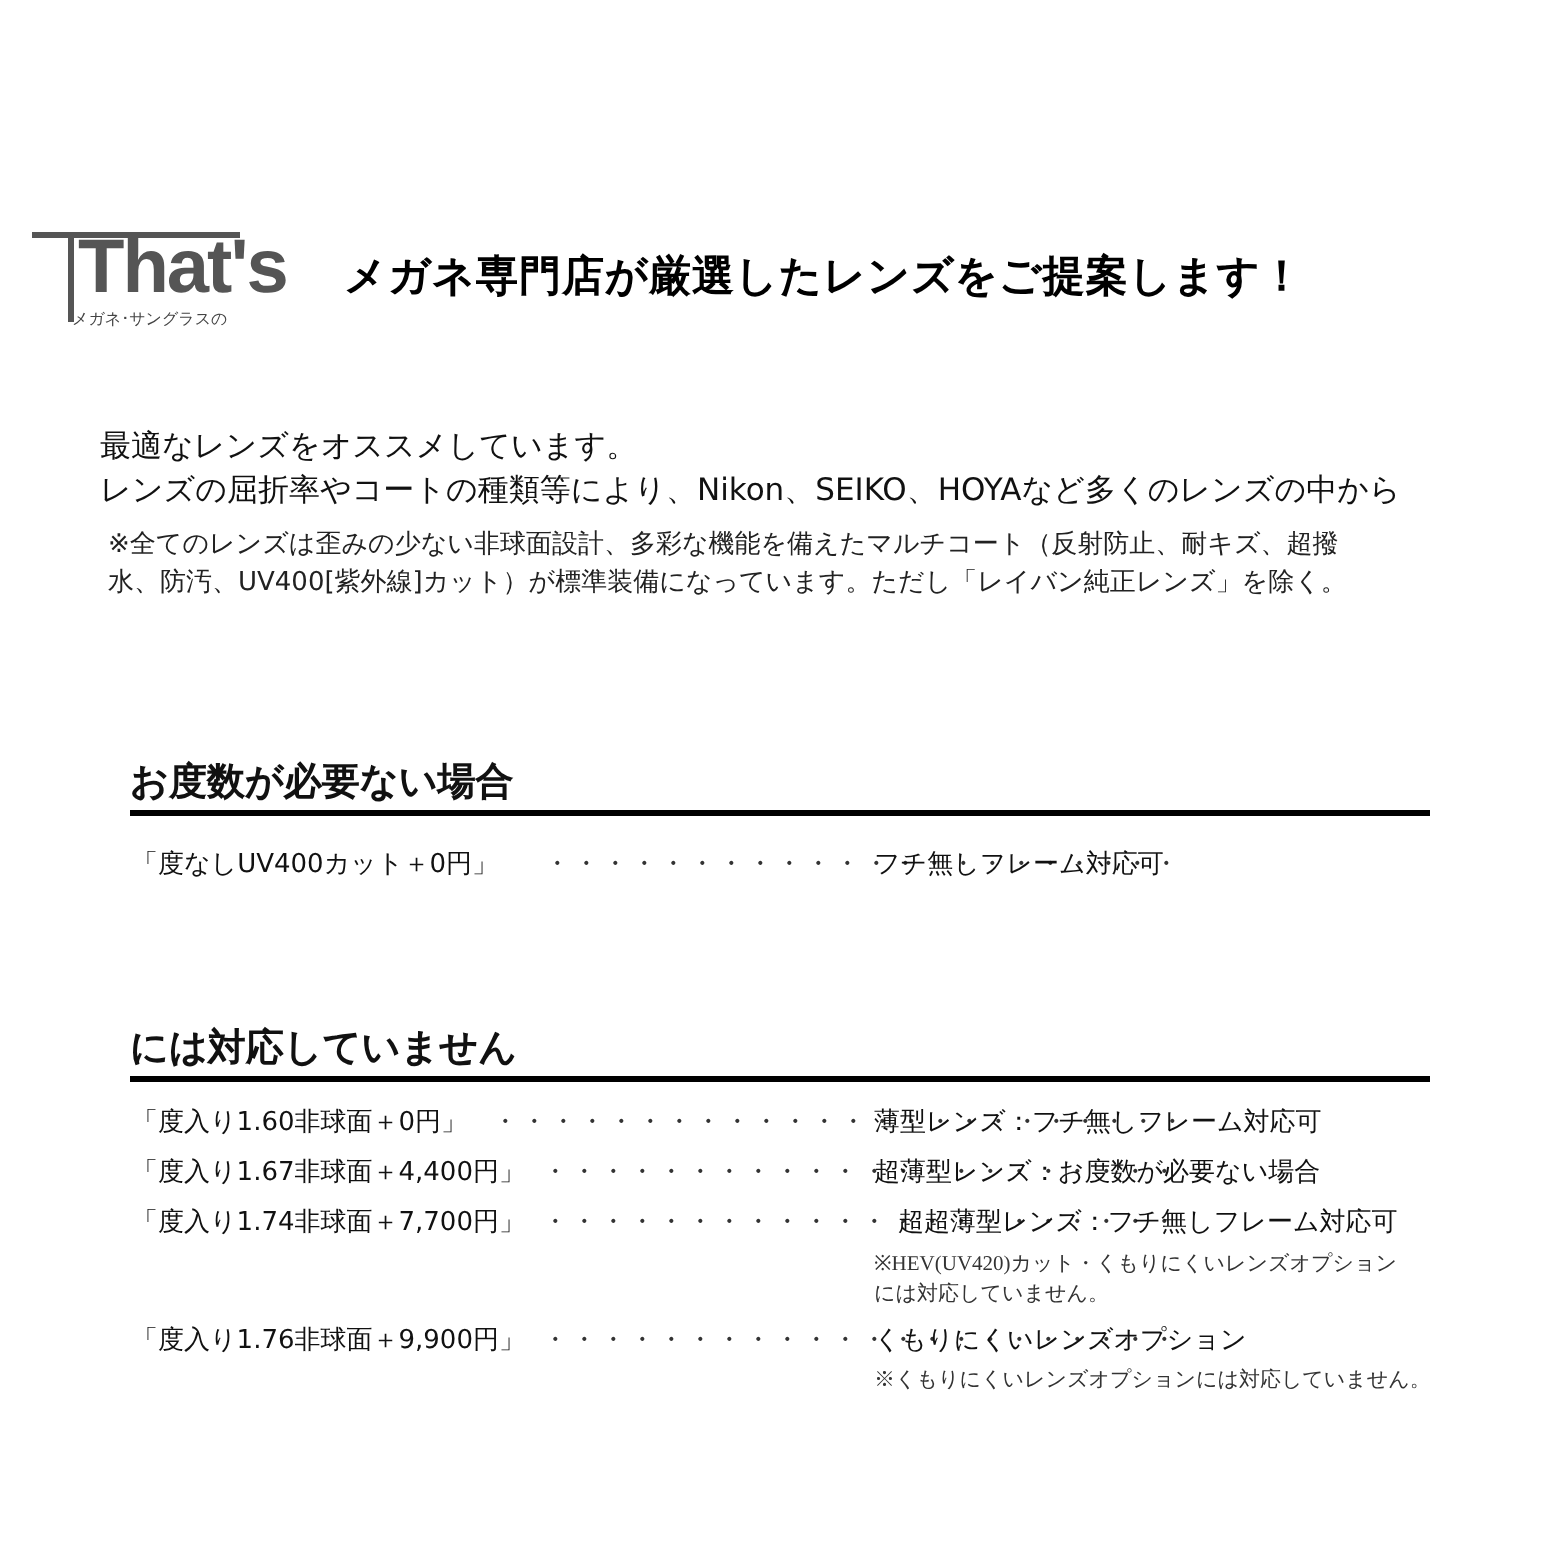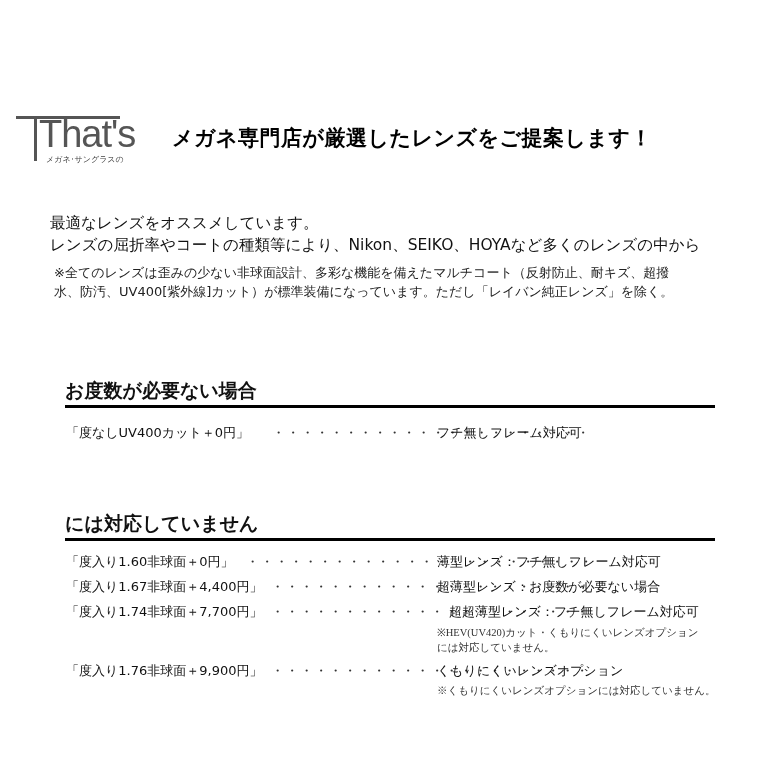--- a/index.html
+++ b/index.html
@@ -2,22 +2,22 @@
 <html><head>
   <meta charset="utf-8">
   <style>
     * { margin: 0; padding: 0; box-sizing: border-box; }
     html, body { width: 780px; height: 780px; background: #ffffff; overflow: hidden; }
     body { position: relative; font-family: "DejaVu Sans", "Liberation Sans", sans-serif; color: #111; }
 
     .logo { position: absolute; left: 14px; top: 112px; width: 108px; height: 52px; }
     .logo-bar { position: absolute; left: 2px; top: 4px; width: 104px; height: 3px; background: #555; }
     .logo-stem { position: absolute; left: 20px; top: 4px; width: 3px; height: 45px; background: #555; }
-    .logo-text { position: absolute; left: 25px; top: 2px; font-family: "Liberation Sans", sans-serif; font-size: 38px; font-weight: 400; color: #555; letter-spacing: -1px; line-height: 40px; }
-    .logo-sub { position: absolute; left: 32px; top: 42px; font-size: 8px; color: #444; white-space: nowrap; letter-spacing: 0px; }
+    .logo-text { position: absolute; left: 25px; top: 2px; font-family: "Liberation Sans", sans-serif; font-size: 38px; font-weight: 700; color: #555; letter-spacing: -1px; line-height: 40px; }
+    .logo-sub { position: absolute; left: 22px; top: 42px; font-size: 8px; color: #444; white-space: nowrap; letter-spacing: 0px; }
 
     .headline { position: absolute; left: 172px; top: 124px; font-size: 21px; font-weight: bold; color: #000; white-space: nowrap; letter-spacing: 0.5px; }
 
     .intro { position: absolute; left: 50px; top: 212px; width: 700px; font-size: 15.5px; line-height: 22px; color: #111; }
     .intro-line { white-space: nowrap; }
     .note { position: absolute; left: 54px; top: 263px; width: 700px; font-size: 13px; line-height: 19px; color: #222; }
     .note-line { white-space: nowrap; }
 
     .section-title { position: absolute; left: 65px; font-size: 19px; font-weight: bold; color: #111; white-space: nowrap; }
     .rule { position: absolute; left: 65px; width: 650px; height: 3px; background: #000; }

